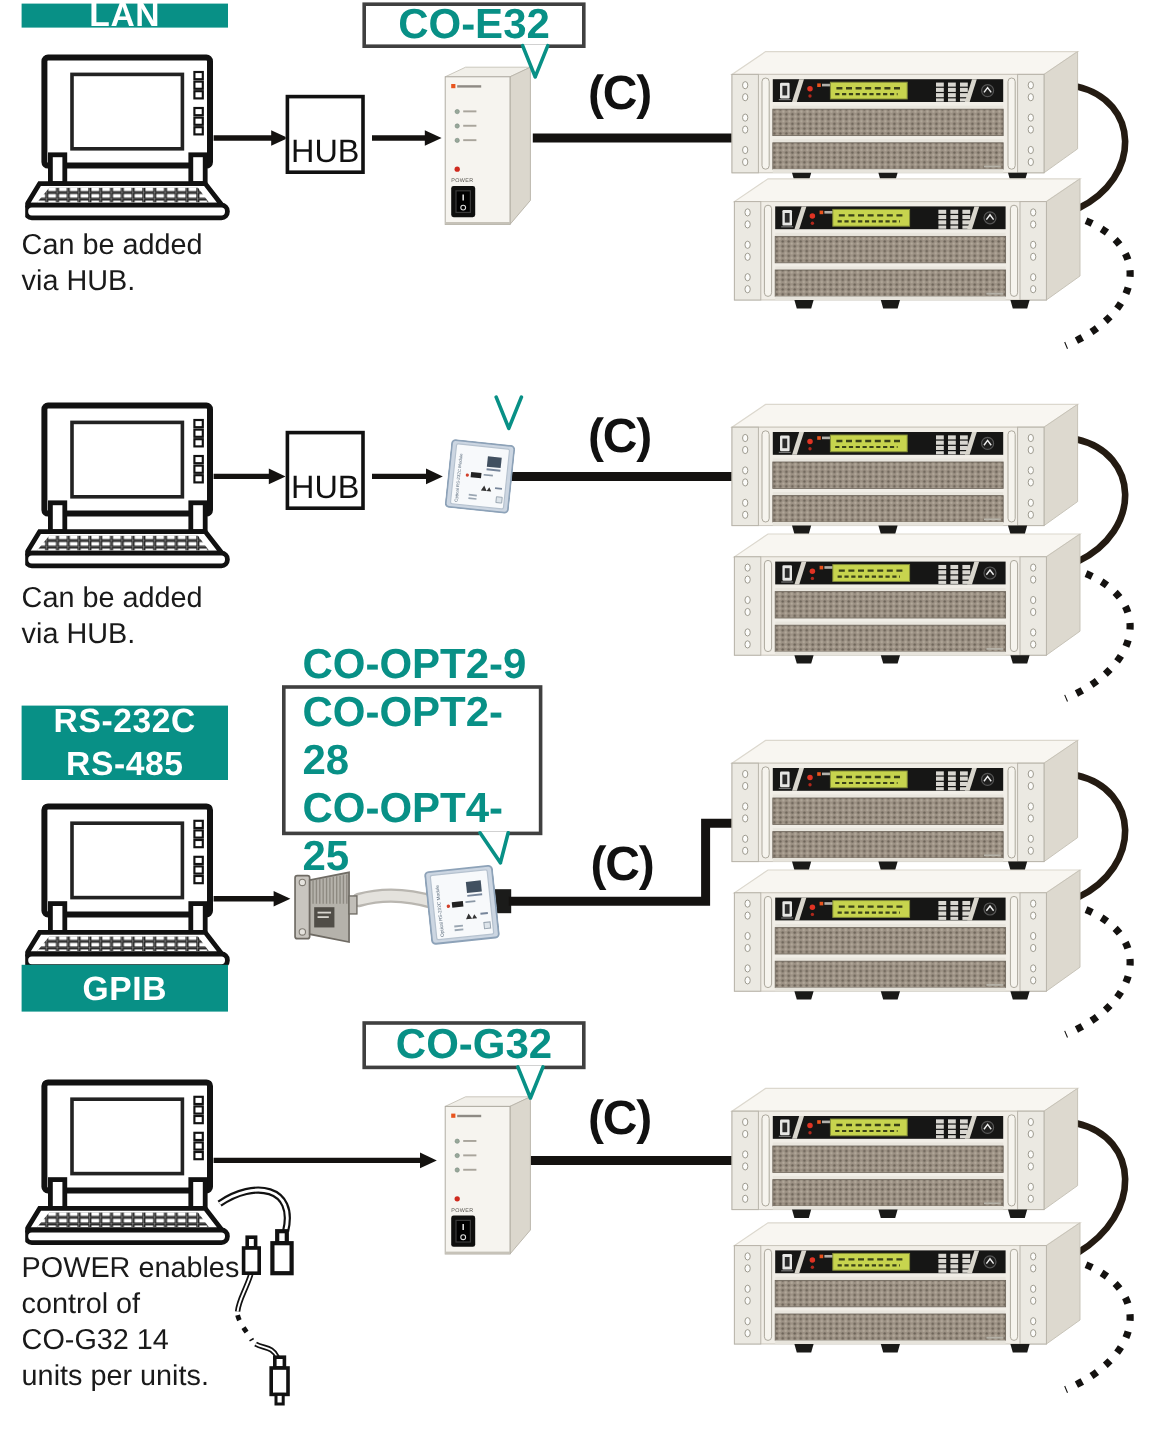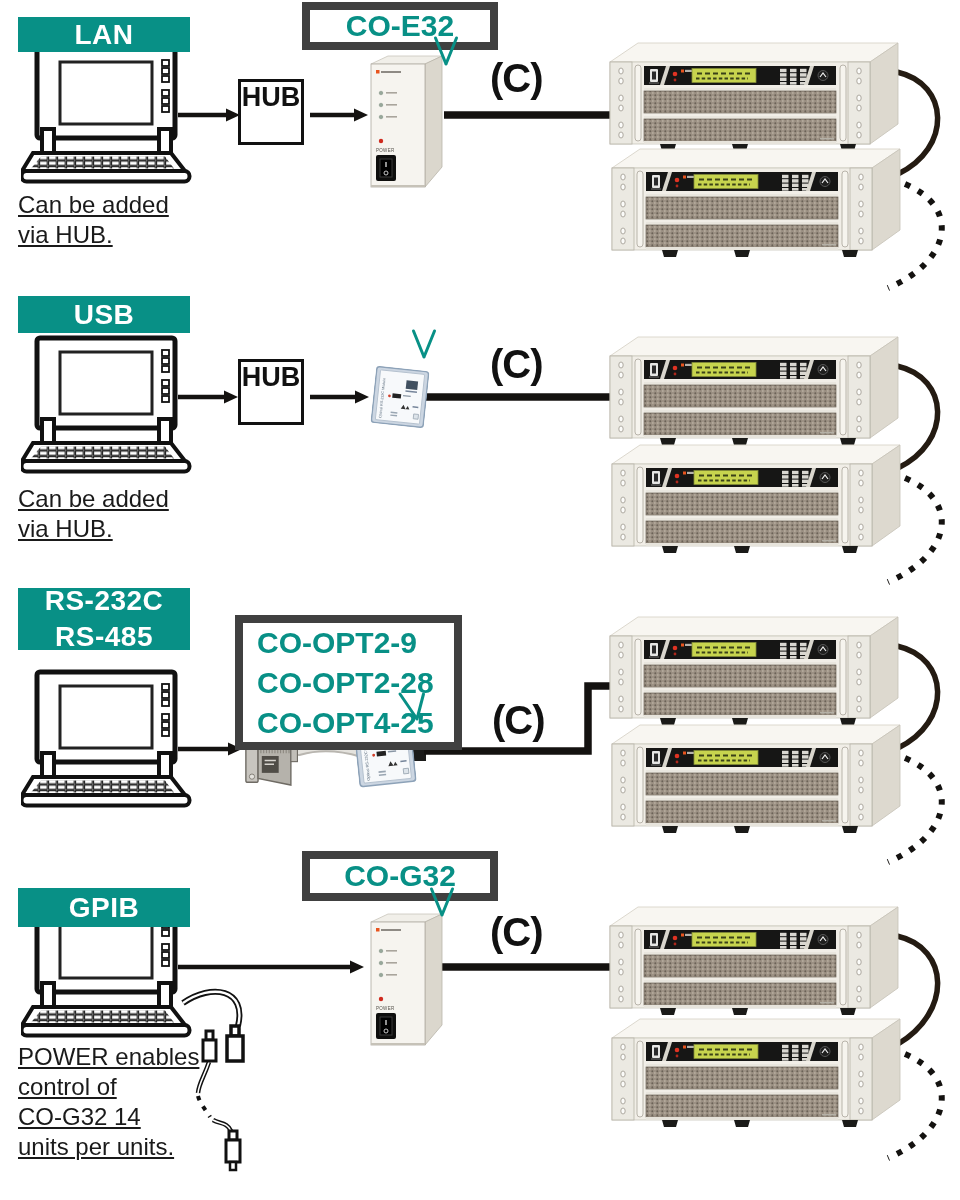--- a/index.html
+++ b/index.html
@@ -2,27 +2,27 @@
 <html><head>
 <meta charset="utf-8">
 <style>
   html,body{margin:0;padding:0;background:#fff;}
   .canvas{position:relative;width:960px;height:1200px;background:#fff;overflow:hidden;
           font-family:"Liberation Sans",sans-serif;}
   .abs{position:absolute;}
   .hdr{background:#089086;color:#fff;font-weight:bold;font-size:28px;
        display:flex;flex-direction:column;align-items:center;justify-content:center;
        line-height:36px;letter-spacing:.5px;}
-  .callout{background:#fff;border:8px solid #404040;color:#089086;font-weight:bold;
-           font-size:30px;display:flex;flex-direction:column;align-items:center;justify-content:center;}
-  .callout.left{align-items:flex-start;padding-left:14px;line-height:40px;margin-top:44px;}
+  .callout{background:#fff;border:3px solid #404040;color:#089086;font-weight:bold;
+           font-size:35px;display:flex;flex-direction:column;align-items:center;justify-content:center;}
+  .callout.left{align-items:flex-start;padding-left:14px;line-height:40px;}
   .hubbox{background:#fff;border:3px solid #111;color:#111;font-size:27px;
-          display:flex;align-items:flex-start;justify-content:center;font-weight:bold;}
+          display:flex;align-items:flex-end;justify-content:center;}
   .clabel{color:#111;font-weight:bold;font-size:40px;letter-spacing:-1px;}
-  .caption{color:#1a1a1a;font-size:24px;line-height:30px;text-decoration:underline;}
+  .caption{color:#1a1a1a;font-size:24px;line-height:30px;}
   svg.dev{position:absolute;}
   .overlay{position:absolute;left:0;top:0;z-index:4;}
   .dev{z-index:5;}
   .txt{z-index:8;}
   .tail{position:absolute;overflow:visible;z-index:9;}
 </style>
 </head>
 <body>
 
 <div class="canvas">
@@ -301,31 +301,28 @@
 <svg class="dev abs" style="left:606px;top:720px" width="300" height="114">
       <use href="#psu"></use>
     </svg>
 <svg class="dev abs" style="left:604px;top:902px" width="300" height="114">
       <use href="#psu"></use>
     </svg>
 <svg class="dev abs" style="left:606px;top:1014px" width="300" height="114">
       <use href="#psu"></use>
     </svg>
 
-<div class="abs txt hdr" style="left:18px;top:17px;width:172px;height:35px">
+<div class="abs txt hdr" style="left:18px;top:3px;width:172px;height:20px">
   <span>LAN</span>
-</div>
-<div class="abs txt hdr" style="left:18px;top:296px;width:172px;height:37px">
-  <span>USB</span>
 </div>
 <div class="abs txt hdr" style="left:18px;top:588px;width:172px;height:62px">
   <span>RS-232C</span>
   <span>RS-485</span>
 </div>
-<div class="abs txt hdr" style="left:18px;top:888px;width:172px;height:39px">
+<div class="abs txt hdr" style="left:18px;top:804px;width:172px;height:39px">
   <span>GPIB</span>
 </div>
 
 <div class="abs txt callout" style="left:302px;top:2px;width:180px;height:32px">
   <span>CO-E32</span>
 </div>
 <svg class="tail" style="left:434px;top:37px" width="26" height="30">
   <rect x="1.5" y="0" width="21" height="4.5" fill="#fff"></rect>
   <path d="M1.5,1 L12,27 M22.5,1 L12,27" stroke="#089086" stroke-width="3" fill="none" stroke-linecap="round"></path>
 </svg>

